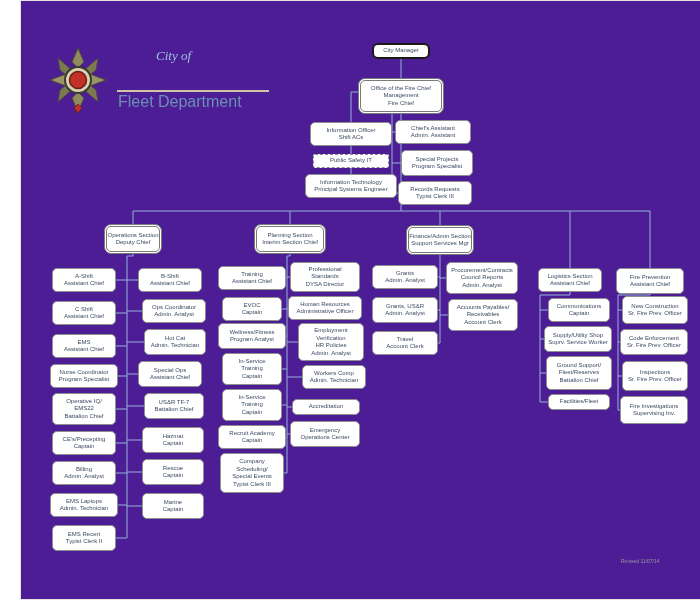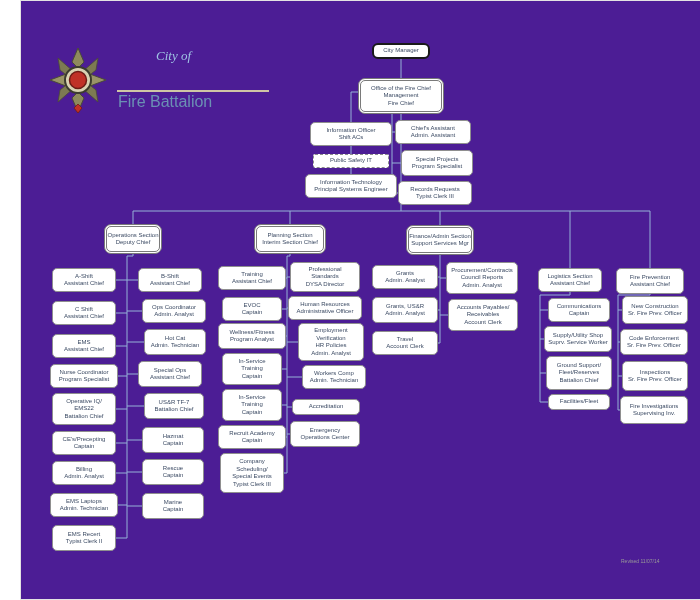--- a/index.html
+++ b/index.html
@@ -39,21 +39,21 @@
     <polygon points="10,12 26,26 22,32 12,24" fill="#7d7a52" stroke="#4a4a38" stroke-width="0.8"></polygon>
     <polygon points="50,12 34,26 38,32 48,24" fill="#7d7a52" stroke="#4a4a38" stroke-width="0.8"></polygon>
     <polygon points="10,56 26,42 22,36 12,44" fill="#7d7a52" stroke="#4a4a38" stroke-width="0.8"></polygon>
     <polygon points="50,56 34,42 38,36 48,44" fill="#7d7a52" stroke="#4a4a38" stroke-width="0.8"></polygon>
     <circle cx="30" cy="34" r="13" fill="#d8d2b2" stroke="#3c3c2e" stroke-width="2"></circle>
     <circle cx="30" cy="34" r="8.5" fill="#c03127" stroke="#6e1c16" stroke-width="1.5"></circle>
     <polygon points="30,58 34,62 30,67 26,62" fill="#c03127" stroke="#6e1c16" stroke-width="0.8"></polygon>
   </svg>
   <div class="logo-cityof">City of</div>
   <div class="logo-divider"></div>
-  <div class="logo-dept">Fire Battalion</div>
+  <div class="logo-dept">Fleet Department</div>
 
   <svg id="connector-svg">
       <polyline points="380,58 380,77" fill="none" stroke="#95b3d7" stroke-width="1"></polyline>
       <polyline points="380,113 380,210" fill="none" stroke="#95b3d7" stroke-width="1"></polyline>
       <polyline points="112,210 629,210" fill="none" stroke="#95b3d7" stroke-width="1"></polyline>
       <polyline points="112,210 112,223" fill="none" stroke="#95b3d7" stroke-width="1"></polyline>
       <polyline points="269,210 269,223" fill="none" stroke="#95b3d7" stroke-width="1"></polyline>
       <polyline points="419,210 419,224" fill="none" stroke="#95b3d7" stroke-width="1"></polyline>
       <polyline points="549,210 549,267" fill="none" stroke="#95b3d7" stroke-width="1"></polyline>
       <polyline points="629,210 629,267" fill="none" stroke="#95b3d7" stroke-width="1"></polyline>

